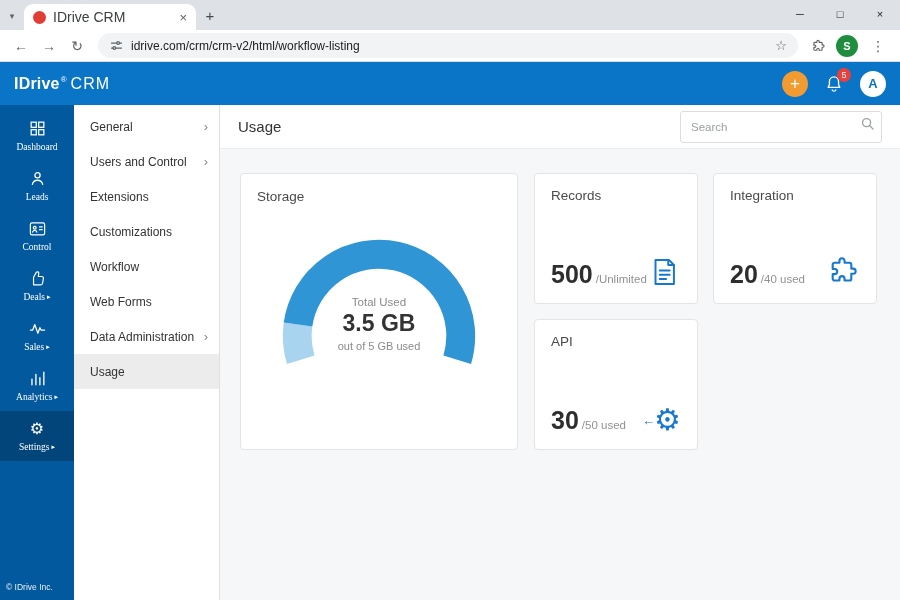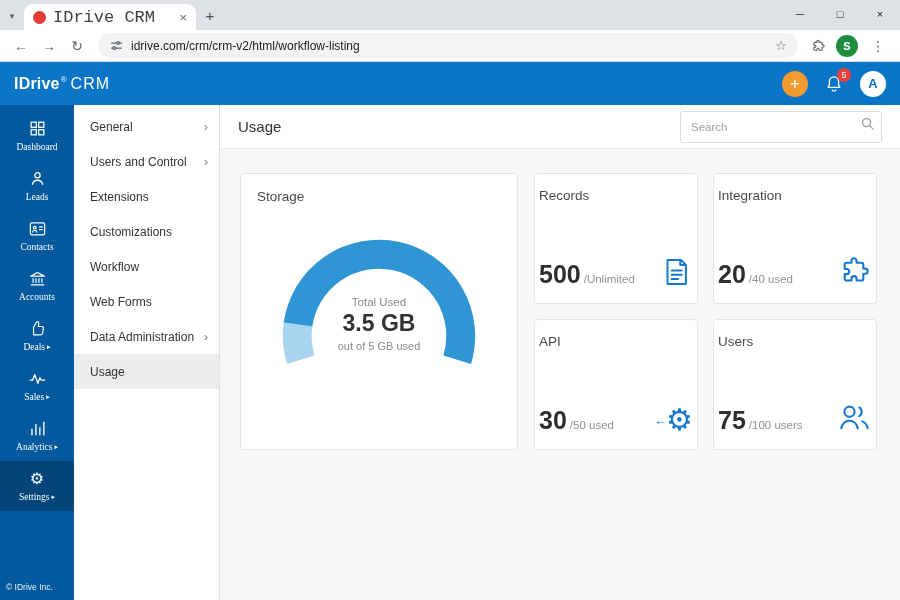--- a/index.html
+++ b/index.html
@@ -5,21 +5,21 @@
   * { margin:0; padding:0; box-sizing:border-box; }
   html,body { width:900px; height:600px; overflow:hidden; }
   body { font-family:"Liberation Sans", sans-serif; background:#fff; }
   .screen { width:900px; height:600px; display:flex; flex-direction:column; }
 
   
   .tabstrip { height:30px; background:#dee1e6; display:flex; align-items:flex-end; }
   .tab-caret { width:24px; text-align:center; color:#5f6368; font-size:9px; padding-bottom:9px; }
   .tab { height:26px; width:172px; background:#fff; border-radius:9px 9px 0 0; display:flex; align-items:center; padding:0 9px; gap:7px; }
   .favicon { width:13px; height:13px; border-radius:50%; background:#e23c36; flex-shrink:0; }
-  .tab-title { font-size:17px; color:#3c4043; flex:1; white-space:nowrap; overflow:hidden;font-family:Liberation Mono, monospace; }
+  .tab-title { font-size:14px; color:#3c4043; flex:1; white-space:nowrap; overflow:hidden; }
   .tab-close { color:#5f6368; font-size:13px; line-height:1; }
   .new-tab { width:28px; text-align:center; color:#474b4f; font-size:15px; padding-bottom:6px; }
   .win-controls { margin-left:auto; display:flex; align-self:flex-start; }
   .win-controls span { width:40px; height:28px; display:flex; align-items:center; justify-content:center; font-size:11px; color:#202124; }
 
   .toolbar { height:32px; background:#fff; display:flex; align-items:center; padding:0 8px; gap:2px; border-bottom:1px solid #dadce0; }
   .nav-btn { width:26px; height:26px; display:flex; align-items:center; justify-content:center; color:#5f6368; font-size:14px; border-radius:50%; }
   .urlbar { flex:1; height:25px; background:#f1f3f4; border-radius:13px; display:flex; align-items:center; padding:0 11px; gap:7px; margin:7px 6px; }
   .url-text { font-size:12px; color:#202124; flex:1; white-space:nowrap; overflow:hidden; }
   .star { color:#5f6368; font-size:13px; }
@@ -68,21 +68,21 @@
   .storage-card { width:278px; height:277px; padding:15px 16px; }
   .card-title { font-size:13.5px; color:#4a4a4a; }
   .gauge { position:relative; width:230px; margin:28px auto 0; }
   .gauge svg { display:block; width:230px; height:152px; }
   .gauge-text { position:absolute; left:0; right:0; top:64px; text-align:center; }
   .g-label { font-size:11.5px; color:#8a8a8a; }
   .g-value { font-size:23px; color:#333; font-weight:bold; margin-top:2px; }
   .g-caption { font-size:11px; color:#8a8a8a; margin-top:3px; }
 
   .cards-grid { display:grid; grid-template-columns:164px 164px; grid-auto-rows:131px; gap:15px; }
-  .stat-card { padding:14px 4px; display:flex; flex-direction:column; }
+  .stat-card { padding:14px 16px; display:flex; flex-direction:column; }
   .card-bottom { margin-top:auto; display:flex; align-items:flex-end; justify-content:space-between; }
   .stat { display:flex; align-items:baseline; }
   .stat-value { font-size:25px; font-weight:bold; color:#2e2e2e; }
   .stat-suffix { font-size:11.5px; color:#919191; margin-left:3px; }
   .stat-icon { color:#1778cf; flex-shrink:0; }
   .api-icon { color:#1778cf; display:flex; align-items:center; }
   .api-gear { font-size:30px; line-height:1; }
   .api-arrow { font-size:13px; margin-right:-1px; }
 </style>
 </head>
@@ -172,29 +172,21 @@
           </span>
       </div>
       <div class="nav-item">
         <svg viewBox="0 0 24 24" fill="none" stroke="#fff" stroke-width="1.5" stroke-linecap="round">
           <rect x="3" y="5" width="18" height="15" rx="2"></rect>
             <circle cx="8.5" cy="11" r="1.8"></circle>
             <path d="M5.8 16.5c.4-1.5 1.4-2.2 2.7-2.2s2.3.7 2.7 2.2"></path>
             <path d="M14.5 10h3.5M14.5 13.5h3.5"></path>
         </svg>
         <span class="nav-label">
-            <span>Contacts</span>
-          </span>
-      </div>
-      <div class="nav-item">
-        <svg viewBox="0 0 24 24" fill="none" stroke="#fff" stroke-width="1.5" stroke-linecap="round" stroke-linejoin="round">
-          <path d="M3.5 9L12 4.5 20.5 9M4.5 9h15M6.5 12v5M10.2 12v5M13.8 12v5M17.5 12v5M4 20h16"></path>
-        </svg>
-        <span class="nav-label">
-            <span>Accounts</span>
+            <span>Control</span>
           </span>
       </div>
       <div class="nav-item">
         <svg viewBox="0 0 24 24" fill="none" stroke="#fff" stroke-width="1.5" stroke-linecap="round" stroke-linejoin="round">
           <path d="M7 10.5V20M7 10.5l3.5-6.2a1.7 1.7 0 0 1 3.1 1.2L13 9.5h4.6a1.9 1.9 0 0 1 1.9 2.2l-1.1 6.3A2.4 2.4 0 0 1 16 20H7"></path>
         </svg>
         <span class="nav-label">
             <span>Deals</span>
             <span class="nav-arrow">▸</span>
           </span>
@@ -323,33 +315,18 @@
                 <span class="stat-value">30</span>
                 <span class="stat-suffix">/50 used</span>
               </div>
               <span class="api-icon">
                 <span class="api-arrow">←</span>
                 <span class="api-gear">⚙</span>
               </span>
             </div>
           </div>
 
-          <div class="card stat-card">
-            <div class="card-title">Users</div>
-            <div class="card-bottom">
-              <div class="stat">
-                <span class="stat-value">75</span>
-                <span class="stat-suffix">/100 users</span>
-              </div>
-              <svg class="stat-icon" width="36" height="36" viewBox="0 0 24 24" fill="none" stroke="currentColor" stroke-width="1.4" stroke-linecap="round" stroke-linejoin="round">
-                <circle cx="9" cy="8.5" r="3.4"></circle>
-                <path d="M3.5 19.5c.6-3.1 2.9-5 5.5-5s4.9 1.9 5.5 5"></path>
-                <path d="M15.5 5.6a3.4 3.4 0 0 1 0 5.8"></path>
-                <path d="M17.5 14.9c1.9.8 3.2 2.4 3.6 4.6"></path>
-              </svg>
-            </div>
-          </div>
 
         </div>
       </div>
     </main>
   </div>
 </div>
 
 </body></html>

